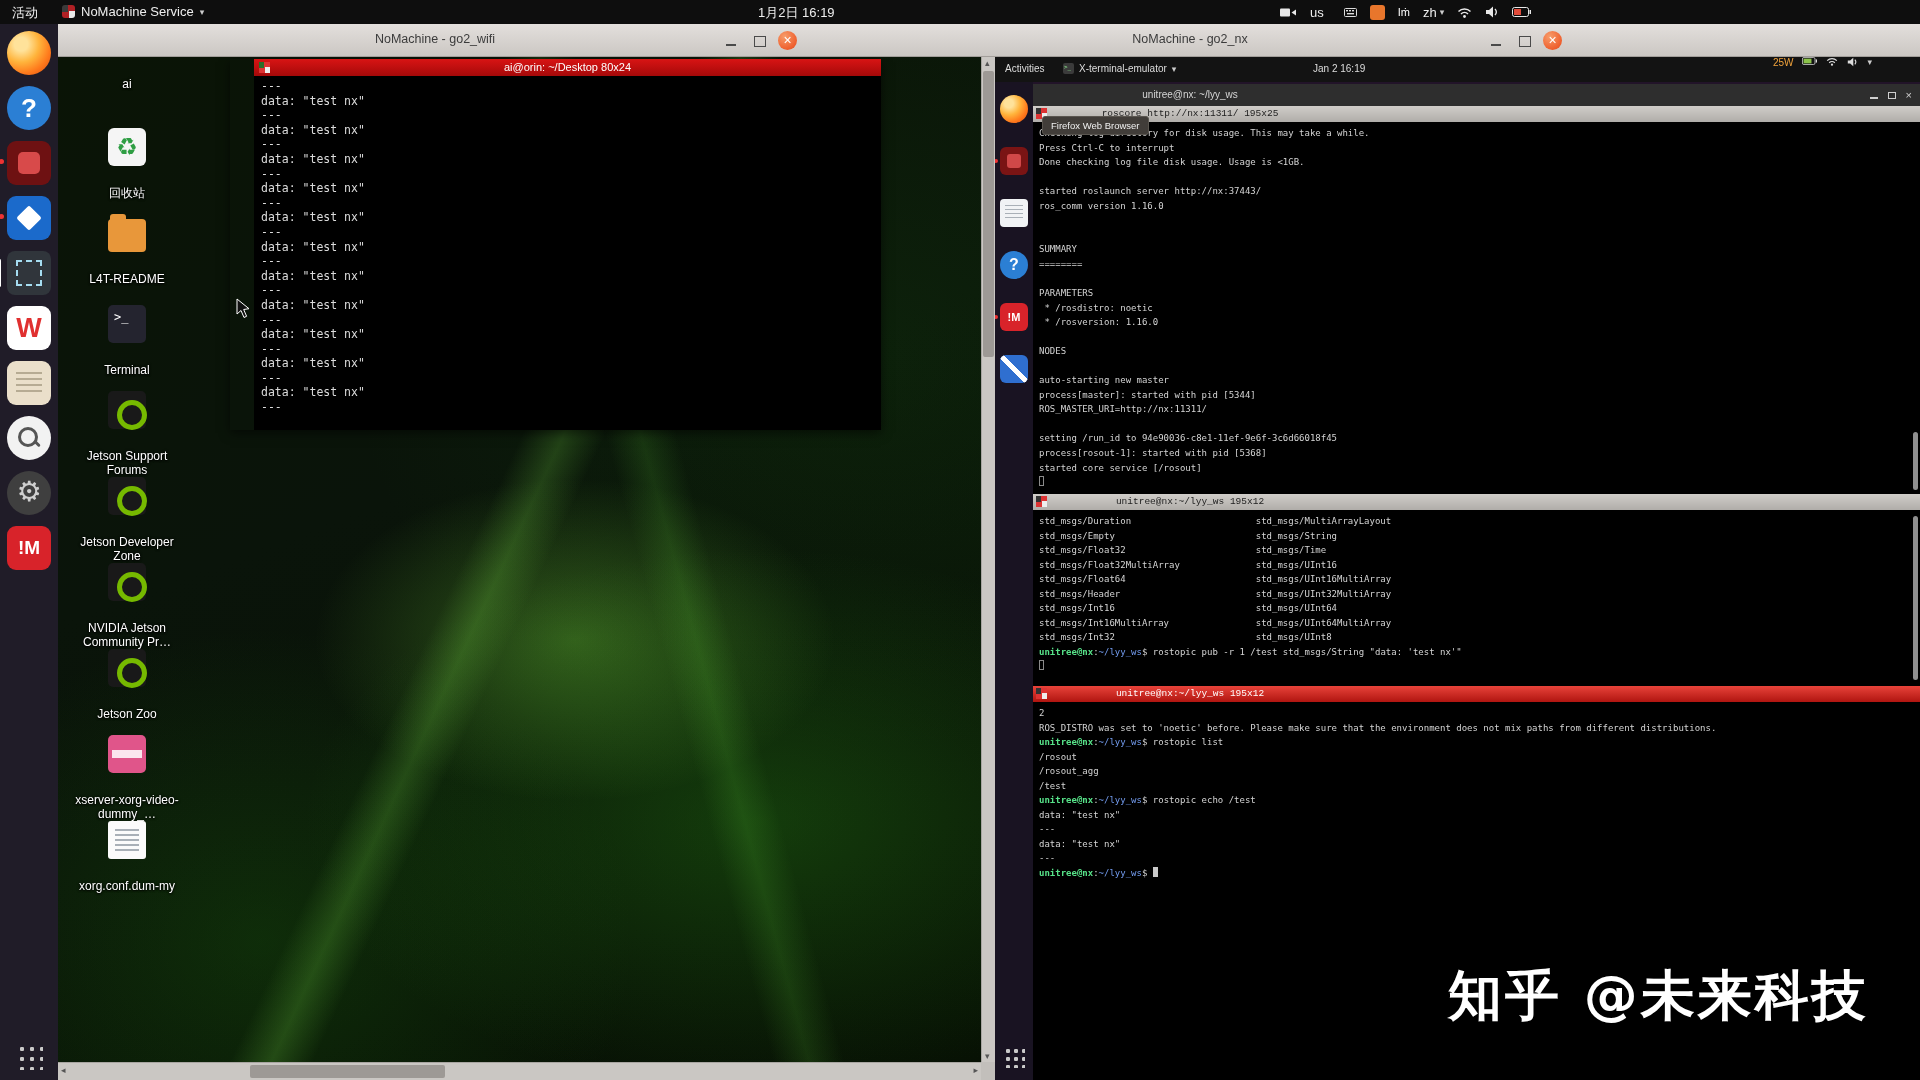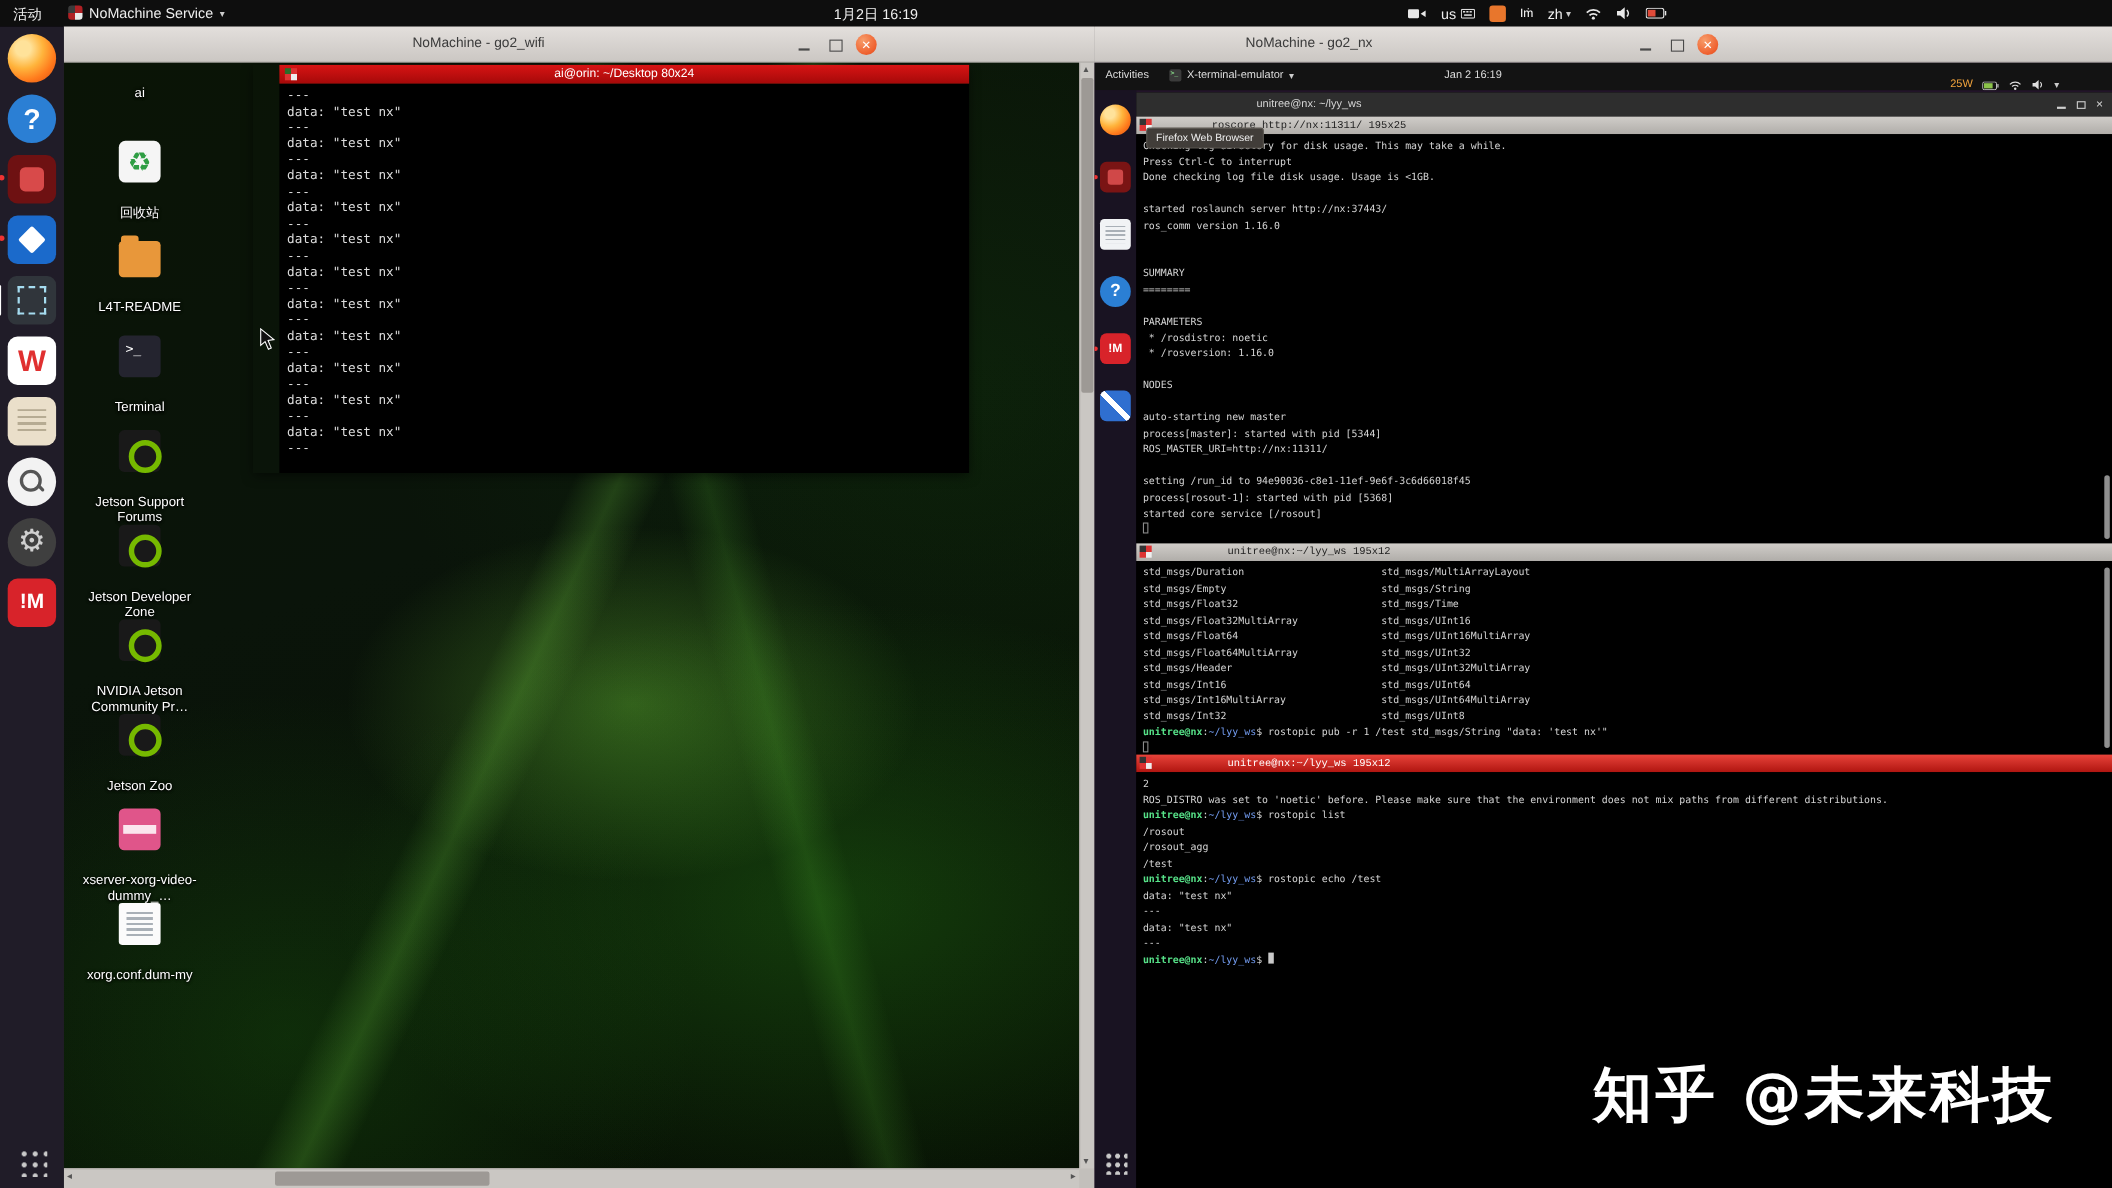--- a/index.html
+++ b/index.html
@@ -110,21 +110,21 @@
   #rwin .win-title { left:195px; }
   #rwin .win-controls { left:492px; }
   .rw-desktop { position:absolute; left:0; top:33px; right:0; bottom:0; background:#221429; overflow:hidden; }
 
   .in-topbar { position:absolute; left:0; top:0; right:0; height:25px; background:#131313; color:#ddd; font-size:10px; }
   .in-activities { position:absolute; left:10px; top:6px; }
   .in-appmenu { position:absolute; left:68px; top:6px; display:flex; gap:5px; align-items:center; }
   .in-appicon { width:11px; height:11px; border-radius:2px; background:#3b3b3b; position:relative; }
   .in-appicon::after { content:">_"; position:absolute; left:1px; top:0; color:#9f9; font-size:6px; font-family:"DejaVu Sans Mono",monospace; }
   .in-clock { position:absolute; left:318px; top:6px; }
-  .in-right { position:absolute; right:48px; top:0; height:25px; display:flex; gap:9px; align-items:flex-end; }
+  .in-right { position:absolute; right:48px; top:0; height:25px; display:flex; gap:9px; align-items:flex-start; }
   .pw { color:#f1a33c; font-size:10px; }
 
   .in-dock { position:absolute; left:0; top:25px; width:38px; bottom:0; background:#191322; display:flex; flex-direction:column; align-items:center; padding-top:13px; gap:24px; }
   .idock-item { width:28px; height:28px; position:relative; flex:none; }
   .idock-item .ind-dot { left:-6px; top:12px; width:4px; height:4px; }
   .idock-item[data-icon="firefox"] { border-radius:50%; background:radial-gradient(circle at 32% 30%, #ffe29a 0 16%, #ffb43c 42%, #ff7a1c 68%, #d9480f 100%); }
   .idock-item[data-icon="redapp"] { border-radius:6px; background:#7a1414; }
   .idock-item[data-icon="redapp"]::after { content:""; position:absolute; inset:7px; background:#d04848; border-radius:3px; }
   .idock-item[data-icon="file"] { border-radius:4px; background:#f1f3f5; }
   .idock-item[data-icon="file"]::after { content:""; position:absolute; inset:6px 5px; background:repeating-linear-gradient(#a9b0b7 0 1.5px, transparent 1.5px 4px); }
@@ -175,21 +175,21 @@
     <span class="tb-appicon"></span>
     <span>NoMachine Service</span>
     <span class="caret">▾</span>
   </span>
   <span class="tb-clock">1月2日 16:19</span>
   <span class="tb-right">
     <svg width="17" height="13" viewBox="0 0 17 13">
         <rect x="0" y="2.5" width="10" height="8" rx="1" fill="#e8e8e8"></rect>
         <path d="M11.5 6.5 L16 3.5 V9.5 Z" fill="#e8e8e8"></path>
       </svg>
-    <span style="display:flex;gap:4px;align-items:center;">
+    <span style="display:flex;gap:20px;align-items:center;">
       <span>us</span>
       <svg width="13" height="9" viewBox="0 0 13 9">
           <rect x="0.5" y="0.5" width="12" height="8" rx="1" fill="none" stroke="#ddd"></rect>
           <rect x="2" y="2" width="2" height="1.4" fill="#ddd"></rect>
           <rect x="5" y="2" width="2" height="1.4" fill="#ddd"></rect>
           <rect x="8" y="2" width="2" height="1.4" fill="#ddd"></rect>
           <rect x="3" y="5" width="7" height="1.4" fill="#ddd"></rect>
         </svg>
     </span>
     <span class="ime-badge"></span>
@@ -417,21 +417,20 @@
       <div class="pane-h pane-h2">
         <span class="ph-icon"></span>
         <span class="ph-title">unitree@nx:~/lyy_ws 195x12</span>
       </div>
       <div class="pane-body pane-b2">
           <div class="pline">std_msgs/Duration                       std_msgs/MultiArrayLayout</div>
           <div class="pline">std_msgs/Empty                          std_msgs/String</div>
           <div class="pline">std_msgs/Float32                        std_msgs/Time</div>
           <div class="pline">std_msgs/Float32MultiArray              std_msgs/UInt16</div>
           <div class="pline">std_msgs/Float64                        std_msgs/UInt16MultiArray</div>
-          <div class="pline">std_msgs/Float64MultiArray              std_msgs/UInt32</div>
           <div class="pline">std_msgs/Header                         std_msgs/UInt32MultiArray</div>
           <div class="pline">std_msgs/Int16                          std_msgs/UInt64</div>
           <div class="pline">std_msgs/Int16MultiArray                std_msgs/UInt64MultiArray</div>
           <div class="pline">std_msgs/Int32                          std_msgs/UInt8</div>
           <div class="pline"><span class="pu">unitree@nx</span>:<span class="pp">~/lyy_ws</span>$ rostopic pub -r 1 /test std_msgs/String "data: 'test nx'"</div>
           <div class="pline"><span class="cur-hollow"></span></div>
         </div>
       <div class="pane-thumb" style="top:432px;height:164px;"></div>
 
       <div class="pane-h pane-h3 active">

